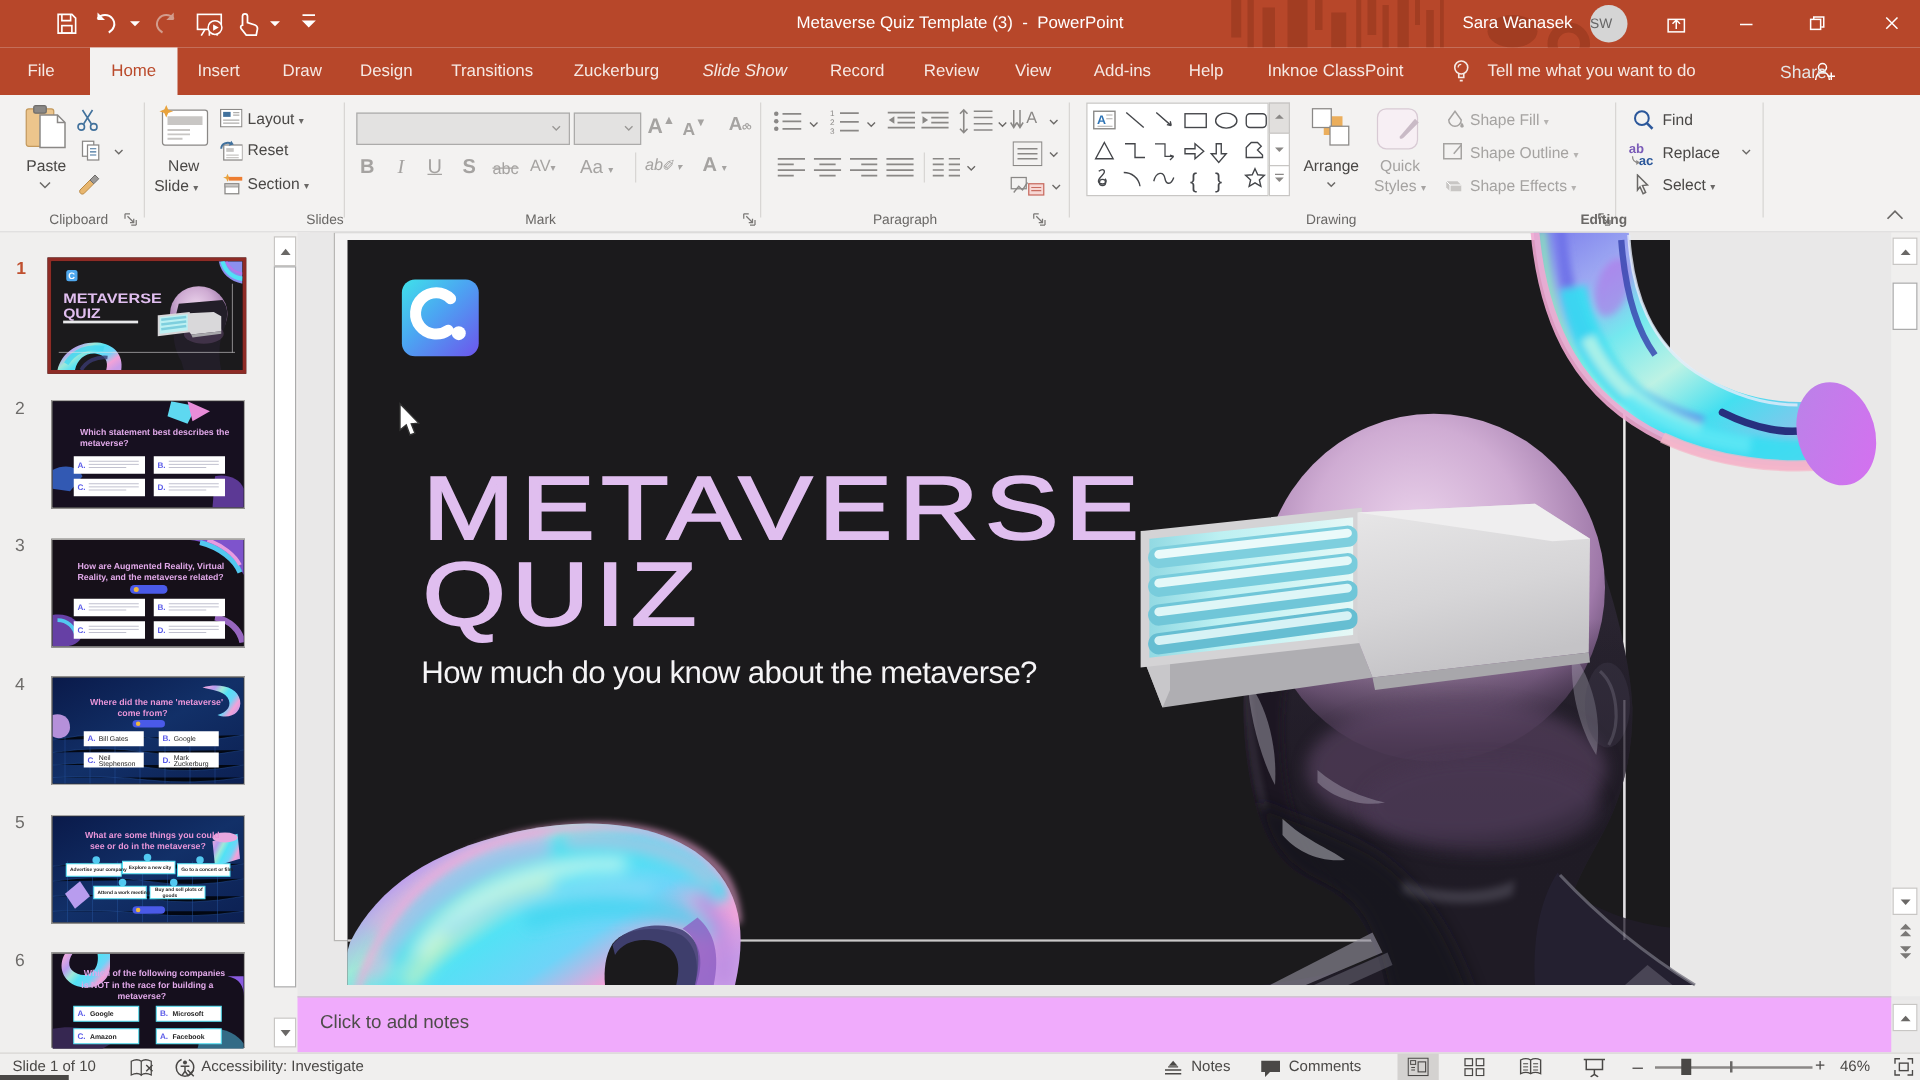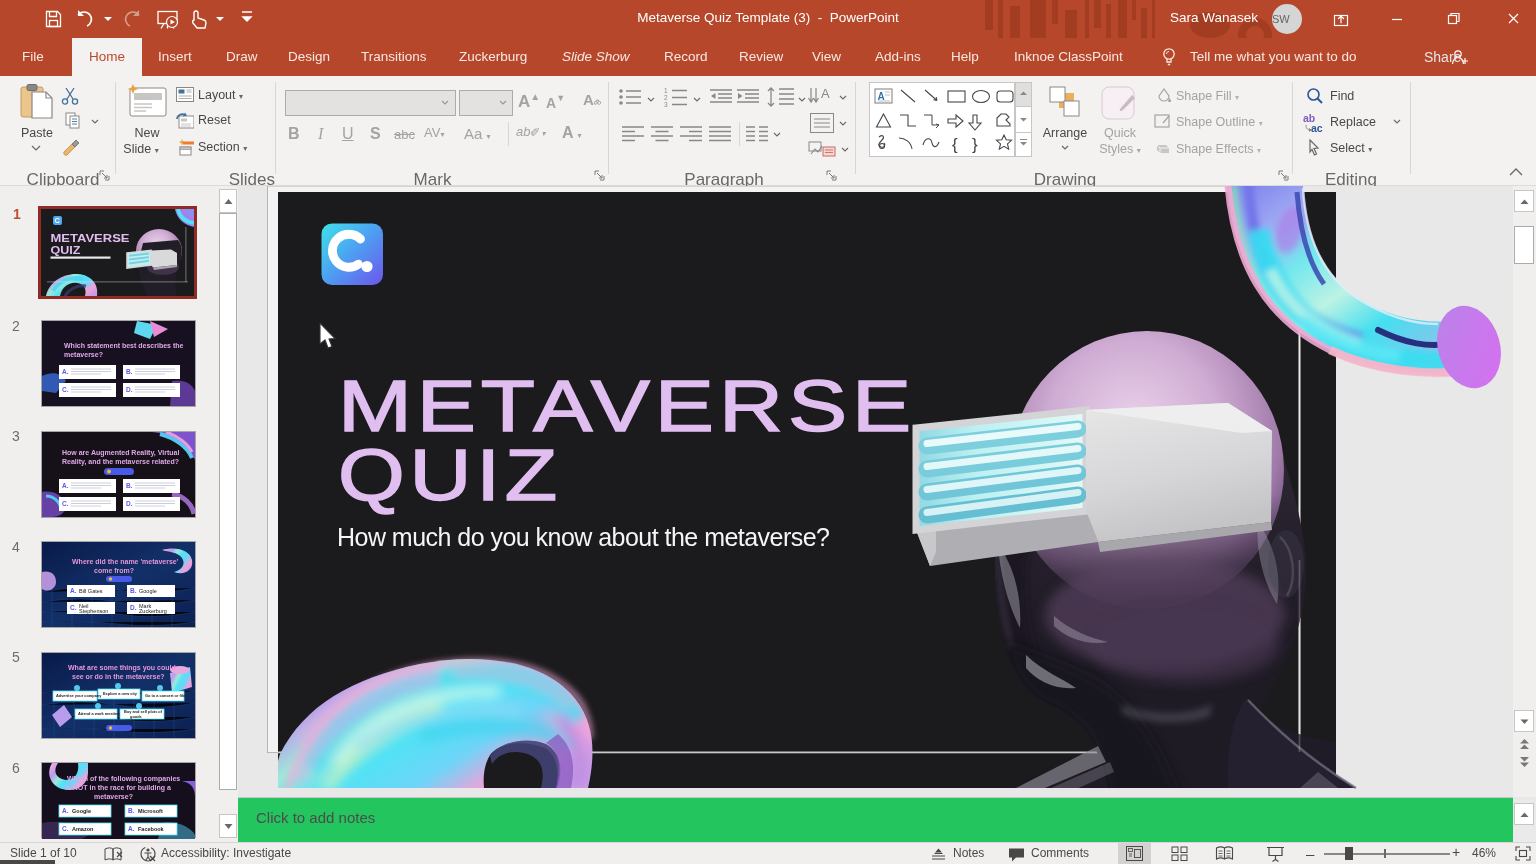--- a/index.html
+++ b/index.html
@@ -19,36 +19,36 @@
 
 #tabs { position:absolute; left:0; top:38px; width:1536px; height:38px; background:#B7472A; }
 .tab { position:absolute; top:0; height:38px; line-height:38px; color:#F6E9E4; font-size:13.5px; }
 #tab-home { position:absolute; left:72px; top:0; width:70px; height:38px; background:#F3F2F1; color:#BA4A2B; text-align:center; line-height:38px; font-size:13.5px; }
 #tellme { position:absolute; left:1190px; top:0; height:38px; line-height:38px; color:#F6E9E4; font-size:13.5px; }
 #share { position:absolute; left:1424px; top:0; height:38px; line-height:38px; color:#e5e5e5; font-size:14px; }
 
 
 #ribbon { position:absolute; left:0; top:76px; width:1536px; height:110px; background:#F3F2F1; border-bottom:1px solid #DCDADA; }
 .rsep { position:absolute; top:6px; width:1px; height:92px; background:#D8D6D4; }
-.glabel { position:absolute; top:94px; font-size:17px; color:#6A6866; text-align:center; }
+.glabel { position:absolute; top:94px; font-size:11px; color:#6A6866; text-align:center; }
 .rtext { font-size:12.5px; color:#4A4846; }
 .gray { color:#A5A3A1; }
 .caret { color:#6A6866; font-size:8px; }
 
 
 #panel { position:absolute; left:0; top:186px; width:248px; height:656px; background:#F0EFEE; }
 .thumbnum { position:absolute; left:12px; font-size:14px; color:#6E6C6A; }
 .thumb { position:absolute; left:41px; width:155px; height:87px; background:#111; border:1px solid #A8A6A4; }
 #vscroll1 { position:absolute; left:219px; top:186px; width:19px; height:656px; background:#F0EFEE; }
 
 
 #canvas { position:absolute; left:238px; top:186px; width:1275px; height:611px; background:#E9E8E8; }
 
 
-#notes { position:absolute; left:238px; top:797px; width:1275px; height:45px; background:#22c55e; border-top:1px solid #C9C8C7; }
+#notes { position:absolute; left:238px; top:797px; width:1275px; height:45px; background:#f0abfc; border-top:1px solid #C9C8C7; }
 #notes span { position:absolute; left:18px; top:11px; font-size:15px; color:#4E4C4A; }
 
 
 #status { position:absolute; left:0; top:842px; width:1536px; height:22px; background:#F0EFEE; border-top:1px solid #D8D6D4; font-size:12px; color:#4A4846; }
 </style>
 </head>
 <body>
 <div id="app">
 
   <div id="titlebar">
@@ -455,21 +455,21 @@
       <path d="M6 15 l3 2 -3 2 z" fill="#8A8886"></path>
     </svg>
     <div class="abs rtext" style="left:1330px;top:39px;">Replace</div>
     <svg class="abs" style="left:1392px;top:42px;" width="10" height="8" viewBox="0 0 10 8">
         <path d="M2 2 l3 3 l3-3" stroke="#6A6866" fill="none" stroke-width="1.1"></path>
       </svg>
     <svg class="abs" style="left:1306px;top:63px;" width="16" height="18" viewBox="0 0 16 18">
       <path d="M4 1 L12 9 L8 9.5 L10.5 15 L8.5 16 L6 10.5 L4 13 z" fill="none" stroke="#6A6866" stroke-width="1.2"></path>
     </svg>
     <div class="abs rtext" style="left:1330px;top:65px;">Select <span class="caret">▾</span></div>
-    <div class="glabel" style="left:1292px;width:118px;">Editing</div>
+    <div class="glabel" style="left:1224px;width:118px;font-weight:bold;">Editing</div>
     <svg class="abs" style="left:1508px;top:90px;" width="16" height="12" viewBox="0 0 16 12">
         <path d="M2 9 L8 3 L14 9" stroke="#6A6866" fill="none" stroke-width="1.4"></path>
       </svg>
   </div>
 
   <div id="panel">
     <div class="thumbnum" style="left:13px;top:20px;color:#C0502F;font-weight:bold;">1</div>
     <div class="thumbnum" style="left:12px;top:132px;">2</div>
     <div class="thumbnum" style="left:12px;top:242px;">3</div>
     <div class="thumbnum" style="left:12px;top:353px;">4</div>

